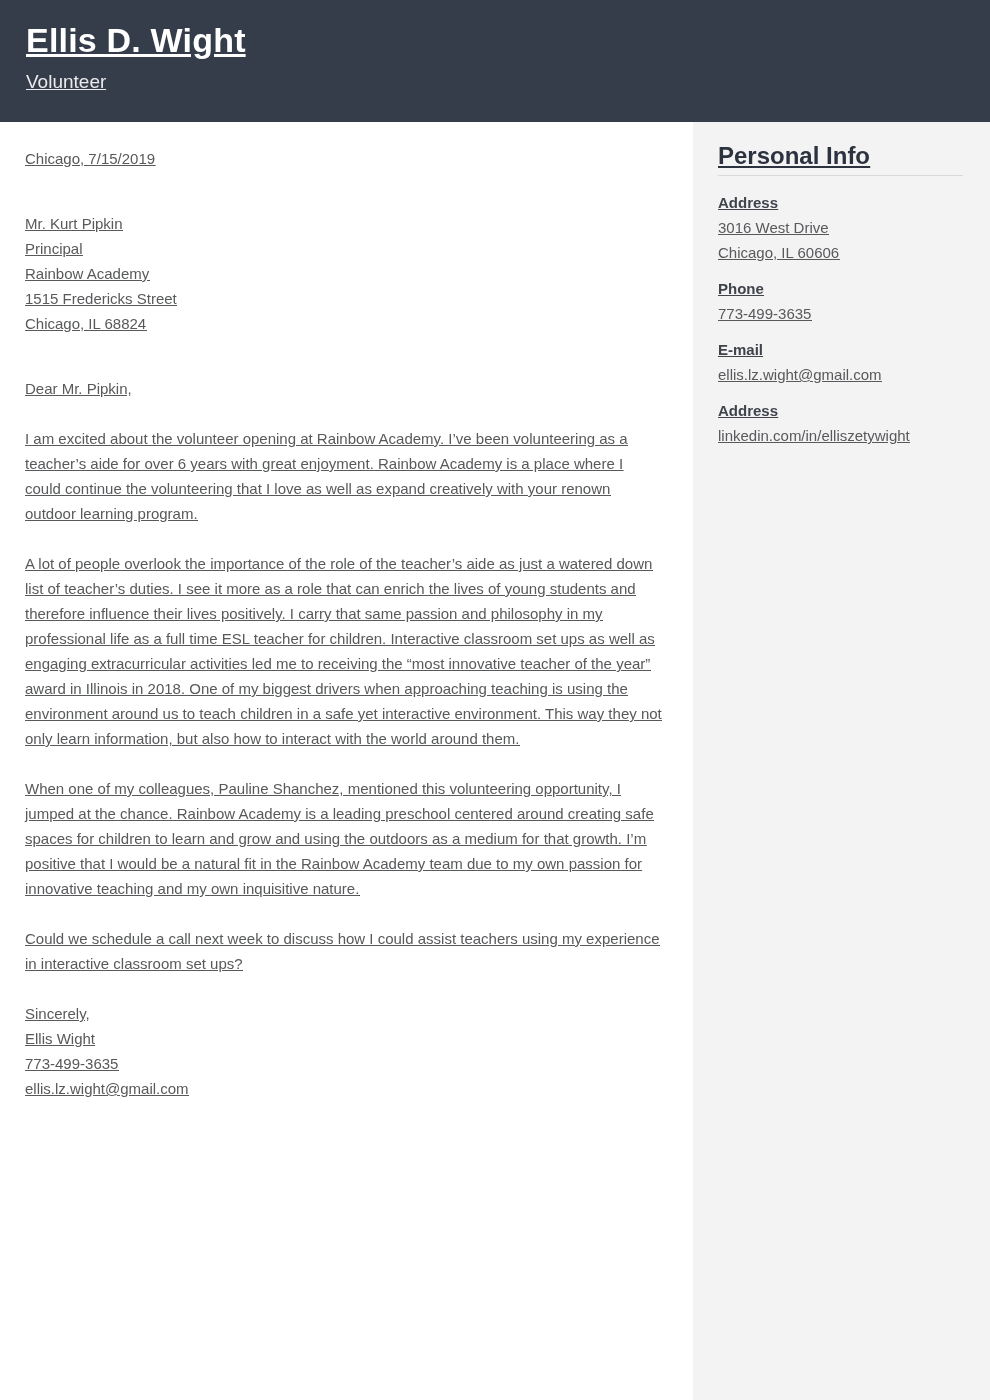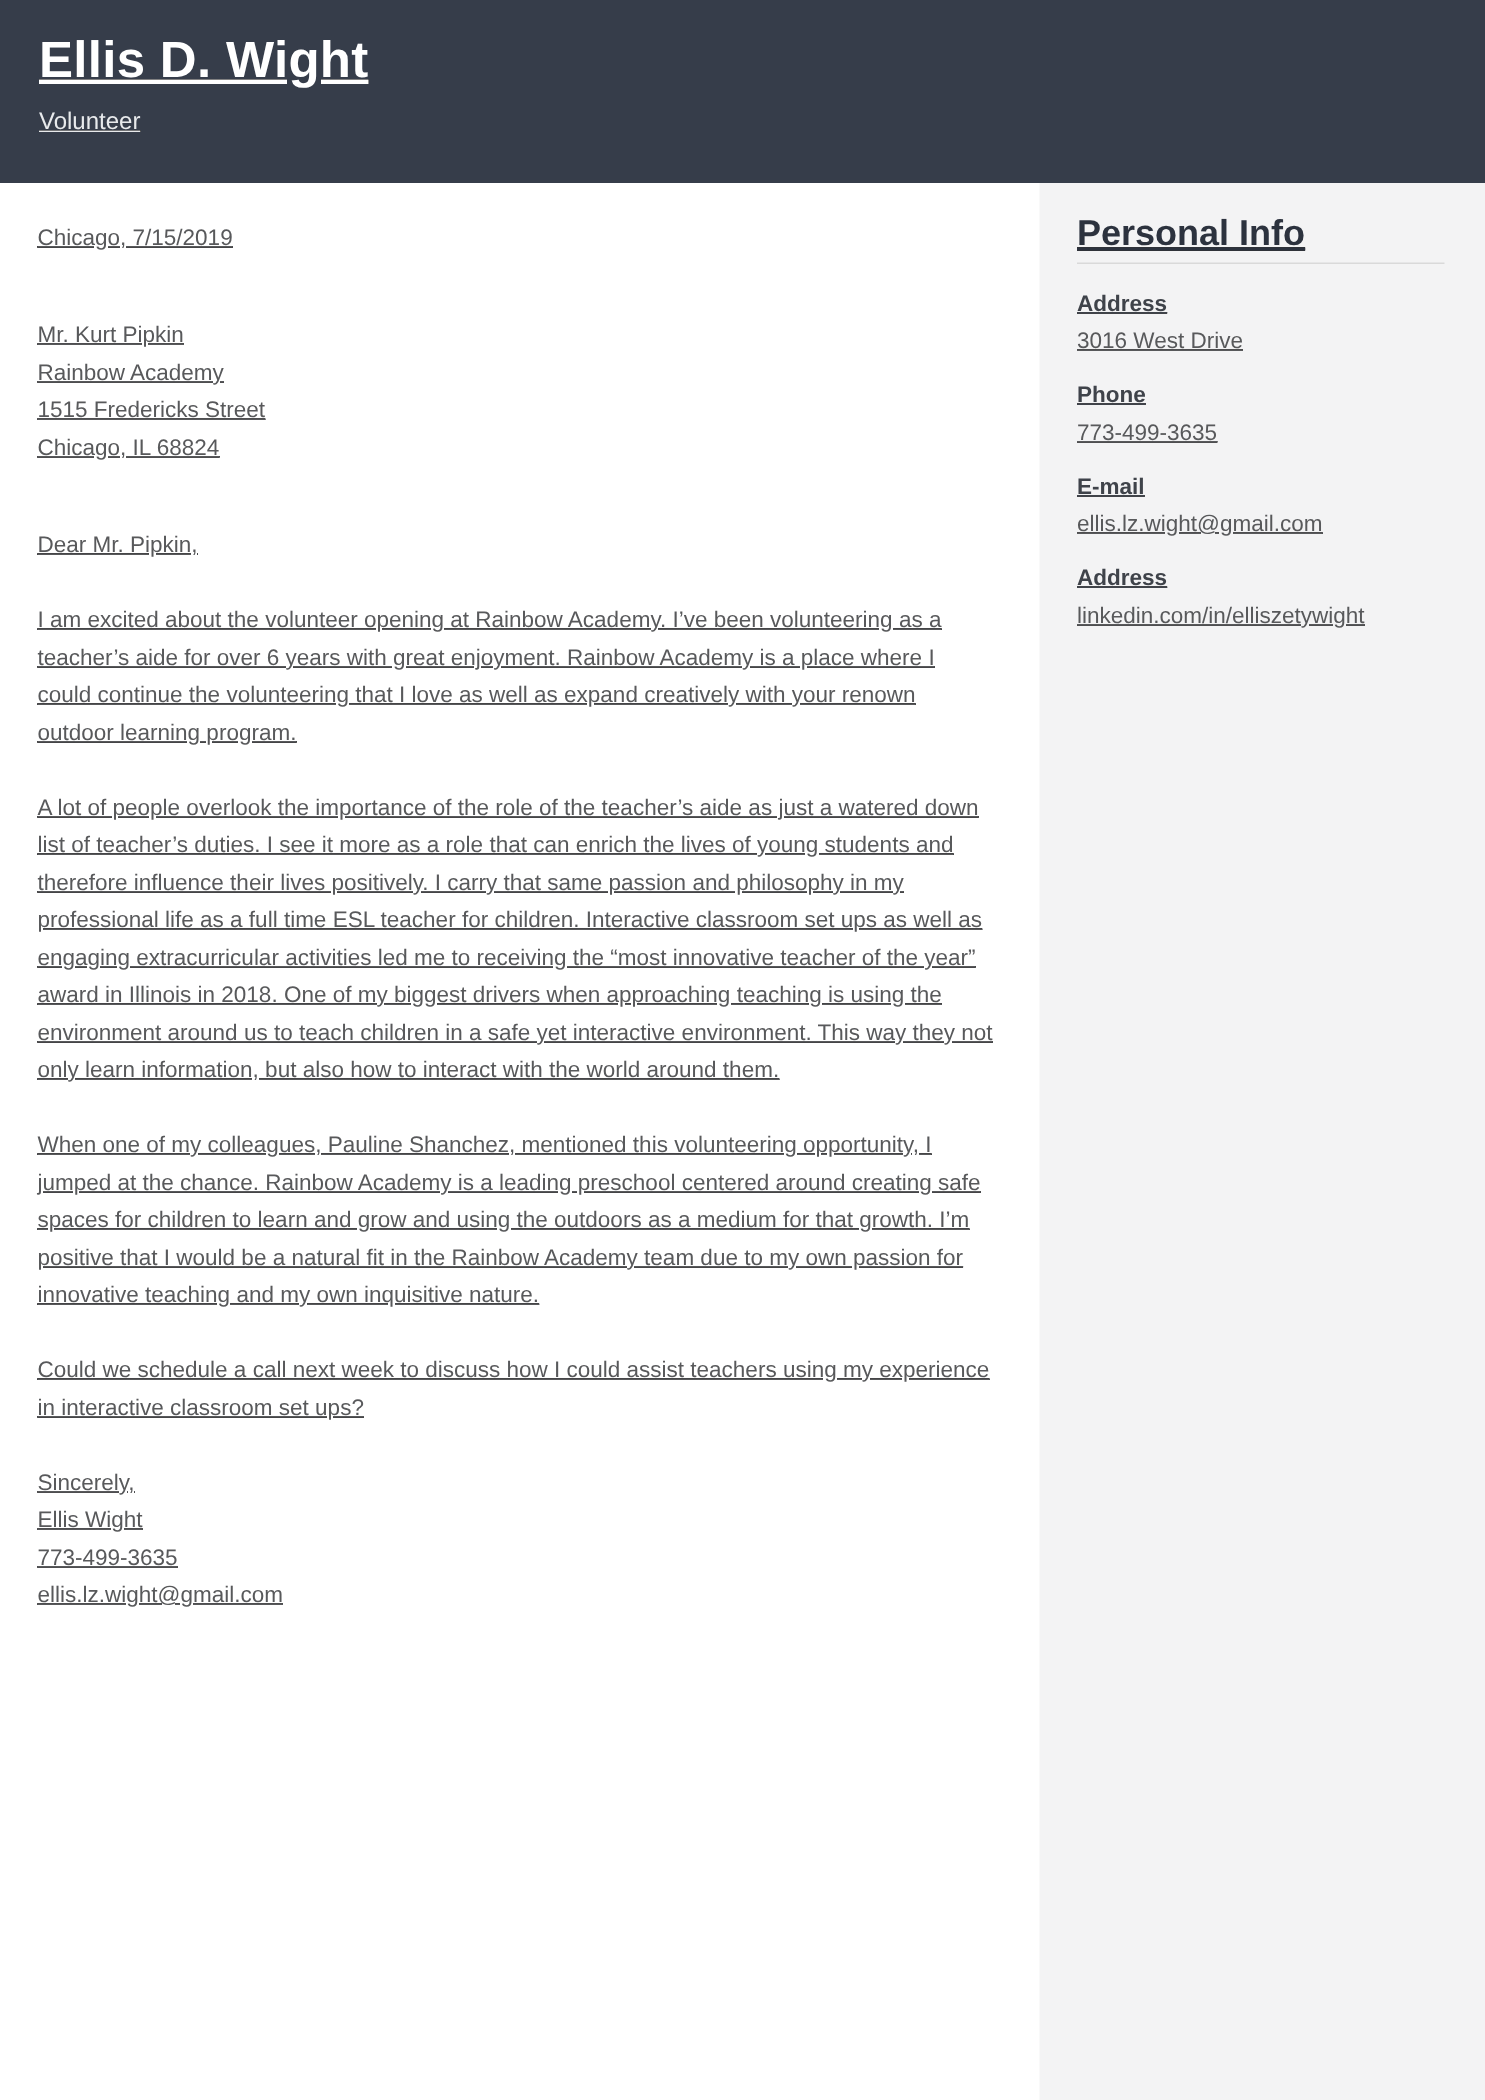--- a/index.html
+++ b/index.html
@@ -28,21 +28,21 @@
     padding:21px 26px 0 26px;
   }
   .header h1{
     margin:0;
     font-size:34px;line-height:38px;font-weight:bold;
     color:var(--header-text,#ffffff);
     letter-spacing:.2px;
   }
   .header .subtitle{
     margin-top:11px;
-    font-size:16px;line-height:23px;font-weight:400;
+    font-size:19px;line-height:23px;font-weight:400;
     color:var(--header-subtitle,#e8eaec);
   }
 
   
   .content{flex:1 1 auto;display:flex;min-height:0;}
 
   
   .letter{
     width:693px;flex:0 0 693px;
     background:#ffffff;
@@ -91,20 +91,21 @@
     <div class="subtitle">Volunteer</div>
   </div>
 
   <div class="content">
 
     <div class="letter">
       <div class="date">Chicago, 7/15/2019</div>
 
       <div class="recipient">
         <div>Mr. Kurt Pipkin</div>
+        <div>Principal</div>
         <div>Rainbow Academy</div>
         <div>1515 Fredericks Street</div>
         <div>Chicago, IL 68824</div>
       </div>
 
       <div class="salutation">Dear Mr. Pipkin,</div>
 
       <p class="para">I am excited about the volunteer opening at Rainbow Academy. I’ve been volunteering as a teacher’s aide for over 6 years with great enjoyment. Rainbow Academy is a place where I could continue the volunteering that I love as well as expand creatively with your renown outdoor learning program.</p>
       <p class="para">A lot of people overlook the importance of the role of the teacher’s aide as just a watered down list of teacher’s duties. I see it more as a role that can enrich the lives of young students and therefore influence their lives positively. I carry that same passion and philosophy in my professional life as a full time ESL teacher for children. Interactive classroom set ups as well as engaging extracurricular activities led me to receiving the “most innovative teacher of the year” award in Illinois in 2018. One of my biggest drivers when approaching teaching is using the environment around us to teach children in a safe yet interactive environment. This way they not only learn information, but also how to interact with the world around them.</p>
       <p class="para">When one of my colleagues, Pauline Shanchez, mentioned this volunteering opportunity, I jumped at the chance. Rainbow Academy is a leading preschool centered around creating safe spaces for children to learn and grow and using the outdoors as a medium for that growth. I’m positive that I would be a natural fit in the Rainbow Academy team due to my own passion for innovative teaching and my own inquisitive nature.</p>
@@ -118,20 +119,21 @@
       </div>
     </div>
 
     <div class="sidebar">
       <h2>Personal Info</h2>
       <hr>
 
       <div class="section">
         <div class="label">Address</div>
         <div class="value">3016 West Drive</div>
+        <div class="value">Chicago, IL 60606</div>
       </div>
 
       <div class="section">
         <div class="label">Phone</div>
         <div class="value">773-499-3635</div>
       </div>
 
       <div class="section">
         <div class="label">E-mail</div>
         <div class="value">ellis.lz.wight@gmail.com</div>

